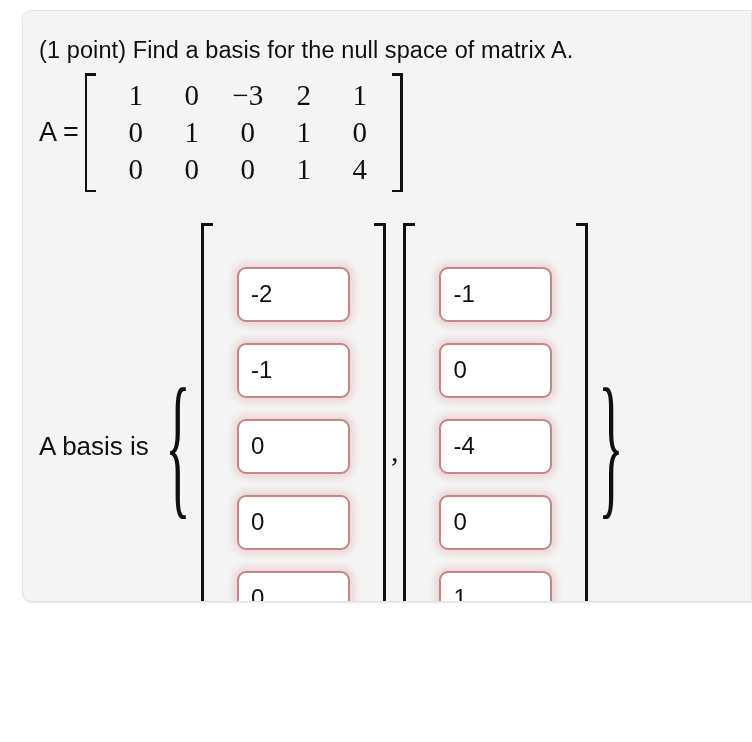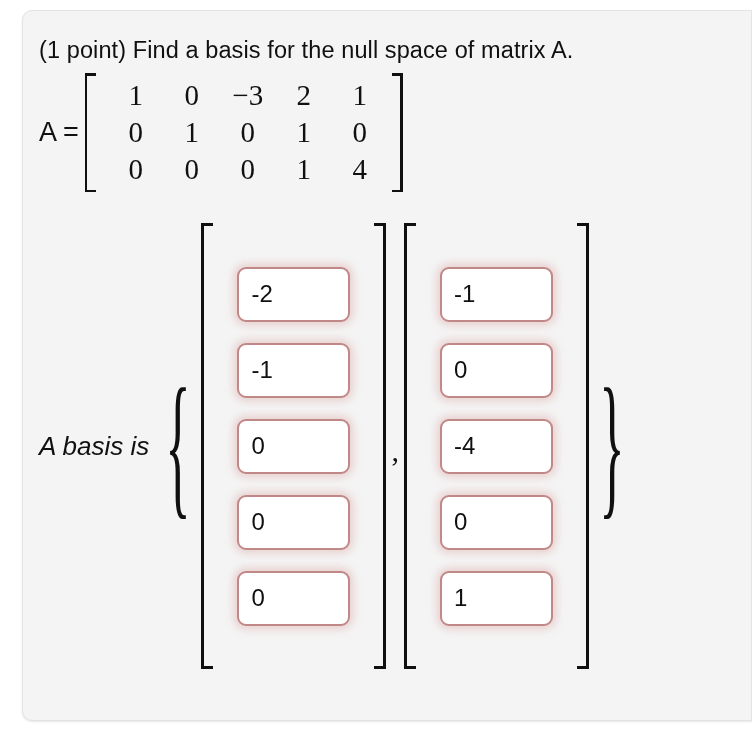--- a/index.html
+++ b/index.html
@@ -13,21 +13,21 @@
     overflow: hidden;
     font-family: "Liberation Sans", sans-serif;
   }
 
   
   .card {
     position: absolute;
     left: 22px;
     top: 10px;
     width: 730px;
-    height: 711px;
+    height: 592px;
     box-sizing: border-box;
     background: #f4f4f4;
     border: 1px solid #e3e3e3;
     border-top-left-radius: 10px;
     border-bottom-left-radius: 10px;
     box-shadow: 0 1px 2px rgba(0,0,0,0.10);
     overflow: hidden;
   }
 
   
@@ -105,21 +105,20 @@
     top: 205px;
     display: flex;
     align-items: center;
     height: 460px;
   }
   .basis-label {
     font-size: 26px;
     color: #101010;
     white-space: nowrap;
     margin-right: 6px;
-    font-style: italic;
   }
   .brace {
     font-family: "Liberation Serif", serif;
     font-size: 46px;
     color: #101010;
     line-height: 0;
     transform: scaleY(3.45) scaleX(1.15);
     display: inline-block;
     margin: 0 12px;
   }

